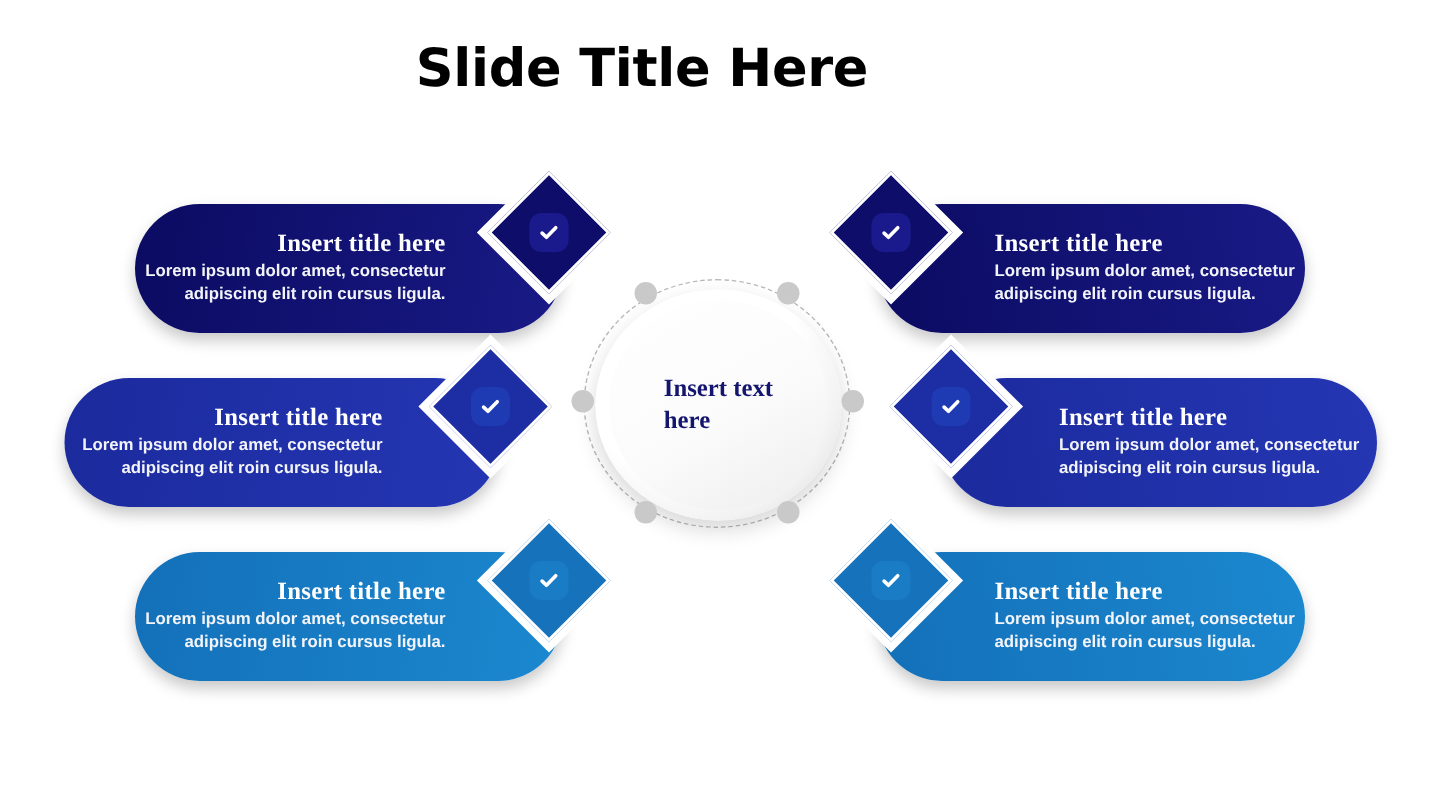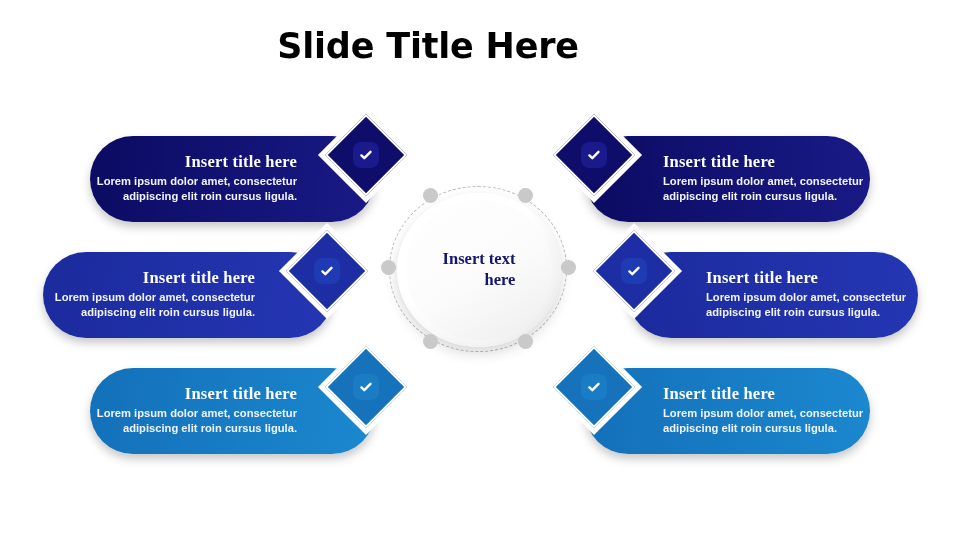--- a/index.html
+++ b/index.html
@@ -56,21 +56,21 @@
     display: flex;
     align-items: center;
     justify-content: center;
   }
   .center-text {
     font-family: "Liberation Serif", serif;
     font-weight: bold;
     font-size: 16.5px;
     line-height: 1.25;
     color: #14156e;
-    text-align: right;
+    text-align: left;
     white-space: pre-line;
   }
   .ring-dot {
     position: absolute;
     width: 15px; height: 15px;
     border-radius: 50%;
     background: #c9c9c9;
   }
   .rd1 { left: 42px;  top: 6px; }
   .rd2 { left: 137px; top: 6px; }

